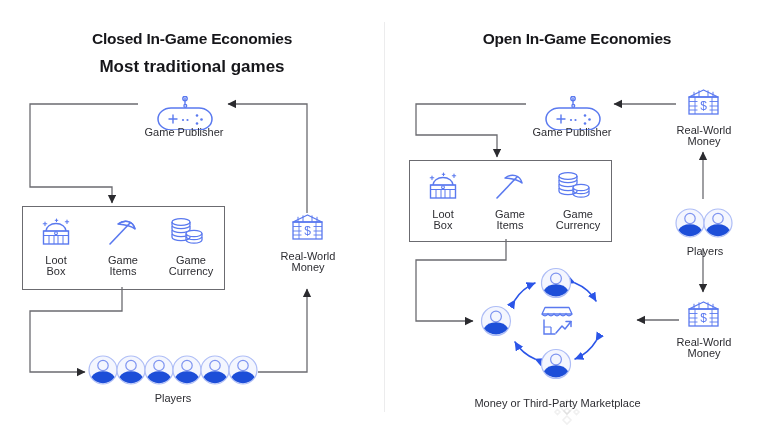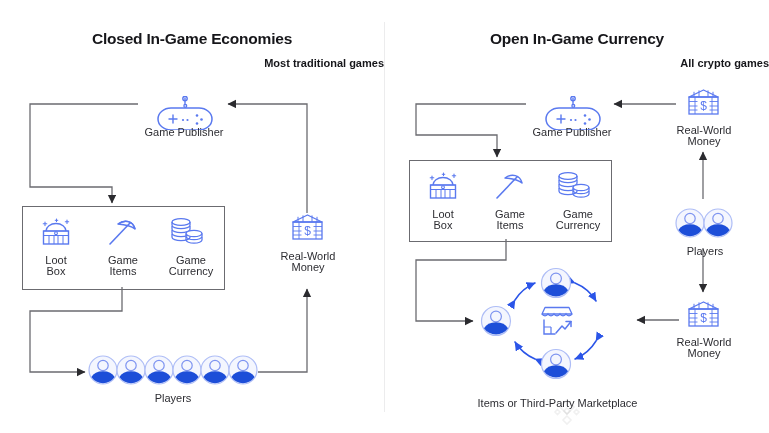--- a/index.html
+++ b/index.html
@@ -16,22 +16,22 @@
   .panel-left{left:0;}
   .panel-right{left:385px;}
   .divider{position:absolute;left:384px;top:22px;width:1px;height:390px;background:#ececed;}
 
   .title{
     position:absolute;width:100%;text-align:center;
     font-size:15.5px;font-weight:bold;letter-spacing:-0.2px;
     color:#16161a;
   }
   .subtitle{
-    position:absolute;width:100%;text-align:right;
-    font-size:11px;font-weight:bold;color:#16161a;
+    position:absolute;width:100%;text-align:center;
+    font-size:17px;font-weight:bold;color:#16161a;
   }
   .t1{top:30px;}
   .s1{top:57px;}
 
   .node-label{
     position:absolute;text-align:center;
     font-size:11px;line-height:10.5px;color:#2d2d32;
     white-space:pre-line;
   }
 
@@ -189,22 +189,21 @@
           <circle cx="15" cy="11.5" r="5.2" stroke="#7d93f0" stroke-width="1.2" fill="none"></circle>
           <path d="M3.4,23 a12.6,9.5 0 0 1 23.2,0 a14,14 0 0 1 -23.2,0 z" fill="#1d4ed8"></path>
         </g>
       </svg>
     </div>
     <div class="node-label" style="left:138px;top:393px;width:70px;">Players</div>
   </div>
 
   <div class="panel panel-right">
 
-    <div class="title t1">Open In-Game Currency</div>
-    <div class="subtitle s1">All crypto games</div>
+    <div class="title t1">Open In-Game Economies</div>
 
     <svg class="layer">
       <defs>
         <marker id="ahR" markerWidth="9" markerHeight="9" refX="6.2" refY="3.2" orient="auto">
           <path d="M0,0 L6.6,3.2 L0,6.4 z" fill="#2b2b2f"></path>
         </marker>
         <marker id="ahB" markerWidth="8" markerHeight="8" refX="5.6" refY="2.9" orient="auto">
           <path d="M0,0 L6,2.9 L0,5.8 z" fill="#2b55e8"></path>
         </marker>
       </defs>
@@ -360,21 +359,21 @@
         <path d="M2,9 L5,2.5 h24 L32,9 Z" stroke="#5a79ef" stroke-width="1.3" fill="none" stroke-linejoin="round"></path>
         <path d="M2,9 a3.4,3.4 0 0 0 6,0 a3.4,3.4 0 0 0 6,0 a3.4,3.4 0 0 0 6,0 a3.4,3.4 0 0 0 6,0 a3.4,3.4 0 0 0 6,0" stroke="#5a79ef" stroke-width="1.3" fill="none"></path>
         <path d="M4,15 v14 h11" stroke="#5a79ef" stroke-width="1.4" fill="none" stroke-linecap="round"></path>
         <path d="M4,22 h7 M11,22 v7" stroke="#5a79ef" stroke-width="1.2" fill="none"></path>
         <path d="M16,28 L22,21 L25,24 L31,16.5" stroke="#5a79ef" stroke-width="1.5" fill="none" stroke-linecap="round" stroke-linejoin="round"></path>
         <path d="M26,16.5 h5 v5" stroke="#5a79ef" stroke-width="1.5" fill="none" stroke-linecap="round" stroke-linejoin="round"></path>
       </svg>
     </div>
 
 
-    <div class="node-label" style="left:70px;top:398px;width:205px;text-align:center;">Items or Third-Party Marketplace</div>
+    <div class="node-label" style="left:70px;top:398px;width:205px;text-align:center;">Money or Third-Party Marketplace</div>
   </div>
 
   <div class="ico" style="left:552px;top:396px;">
     <svg width="30" height="30" viewBox="0 0 30 30">
       <g stroke="rgba(0,0,0,0.06)" stroke-width="1.6" fill="none">
         <path d="M15,4 L22,11 L15,18 L8,11 Z"></path>
         <path d="M15,12 L18,15 L15,18 L12,15 Z"></path>
         <path d="M5.5,13.5 L8,16 L5.5,18.5 L3,16 Z"></path>
         <path d="M24.5,13.5 L27,16 L24.5,18.5 L22,16 Z"></path>
         <path d="M15,20 L19,24 L15,28 L11,24 Z"></path>

